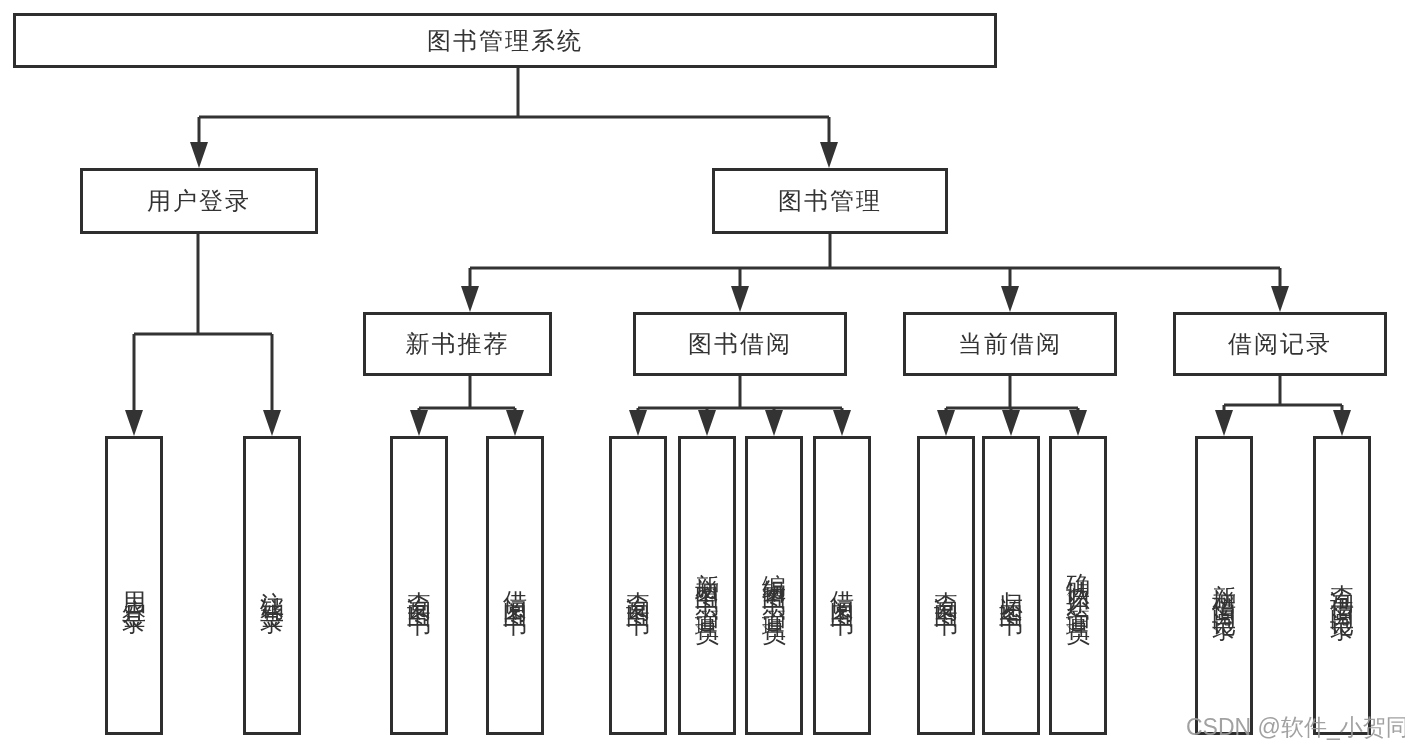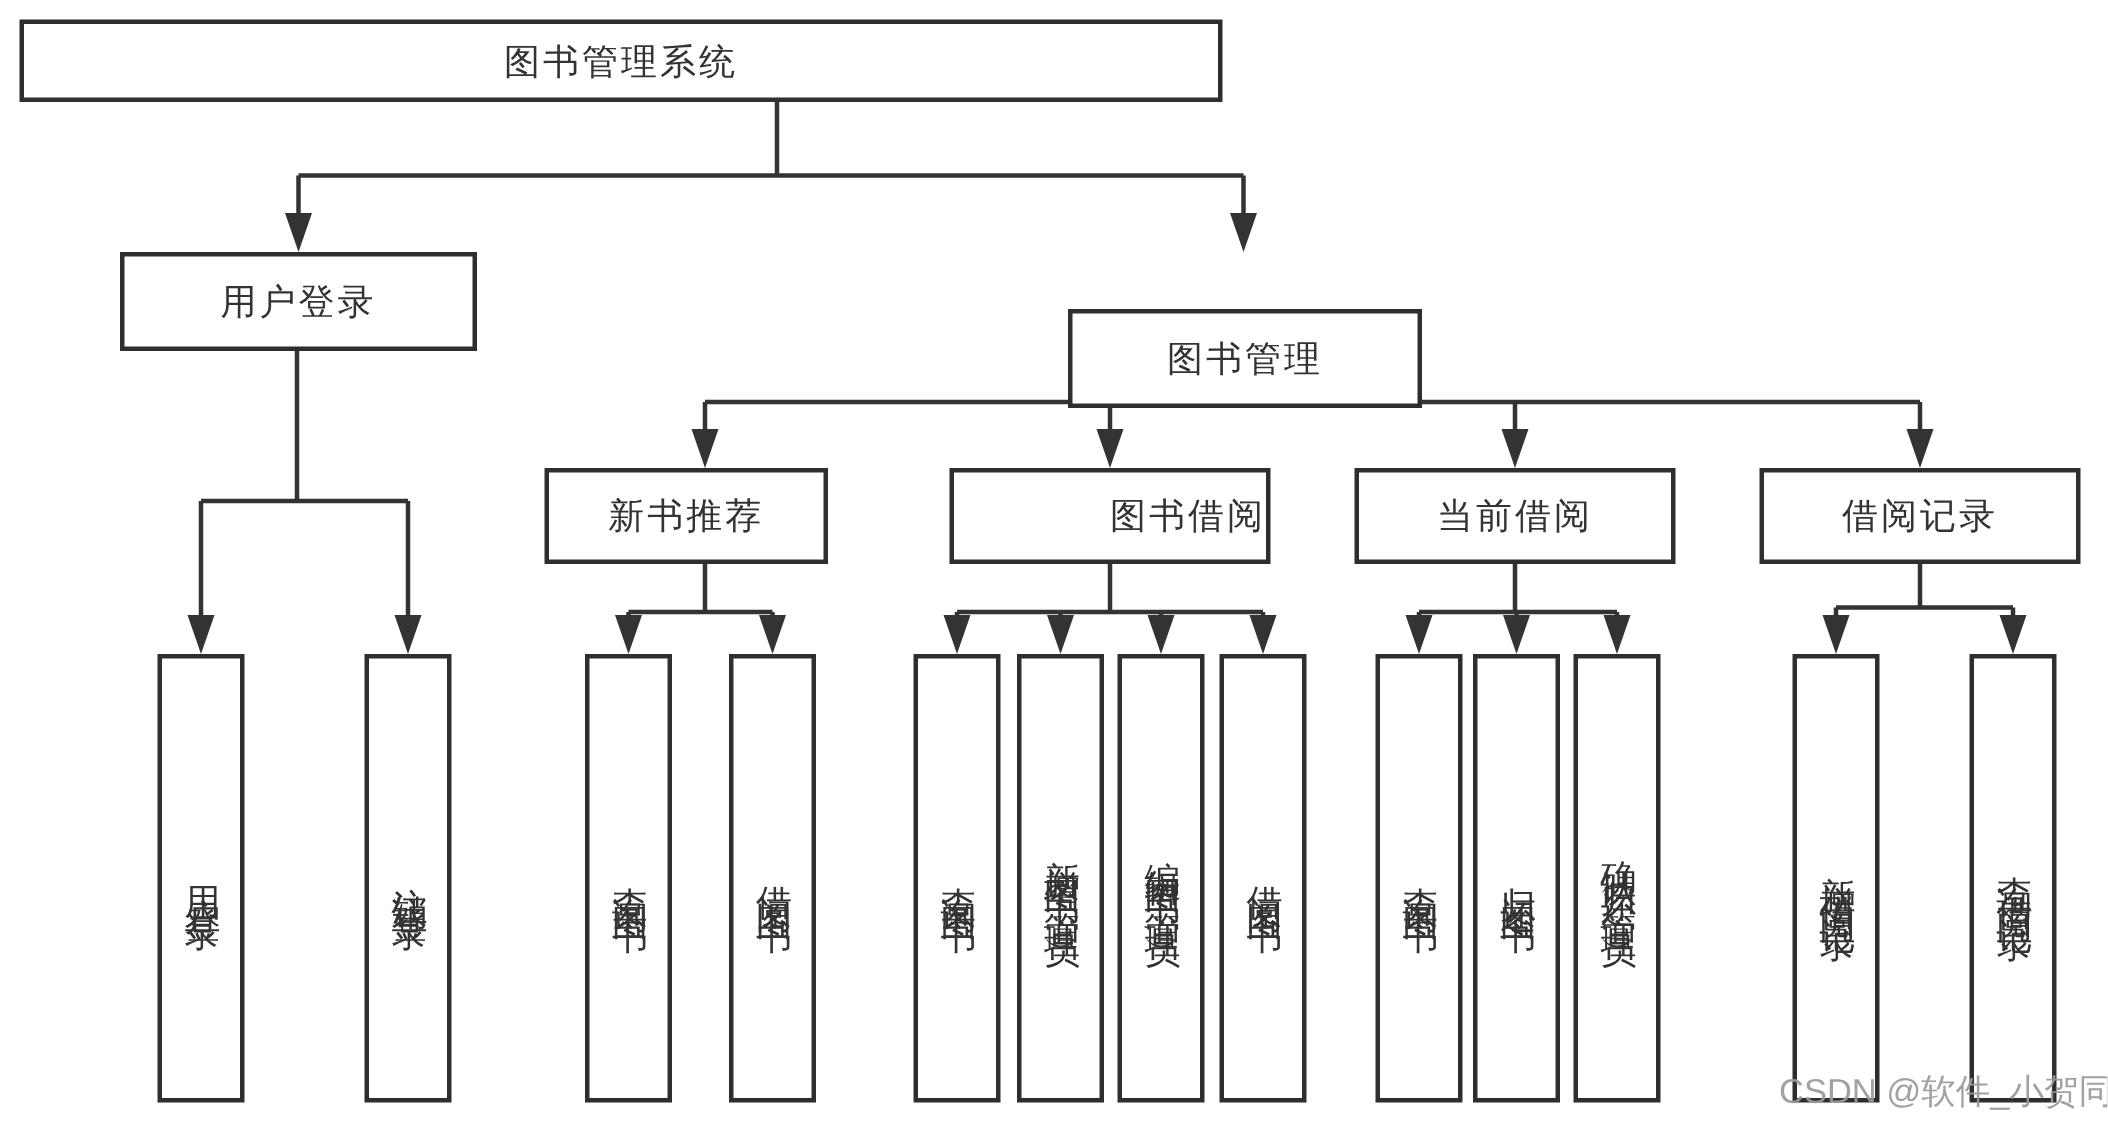--- a/index.html
+++ b/index.html
@@ -124,35 +124,35 @@
       <polygon points="765,410 783,410 774,436"></polygon>
       <polygon points="833,410 851,410 842,436"></polygon>
       <polygon points="937,410 955,410 946,436"></polygon>
       <polygon points="1002,410 1020,410 1011,436"></polygon>
       <polygon points="1069,410 1087,410 1078,436"></polygon>
       <polygon points="1215,410 1233,410 1224,436"></polygon>
       <polygon points="1333,410 1351,410 1342,436"></polygon>
     </g>
   </svg>
 
-  <div class="node" style="left:13px; top:13px; width:802px; height:55px;">
+  <div class="node" style="left:13px; top:13px; width:984px; height:55px;">
     <span class="lbl">图书管理系统</span>
   </div>
 
   <div class="node" style="left:80px; top:168px; width:238px; height:66px;">
     <span class="lbl">用户登录</span>
   </div>
-  <div class="node" style="left:712px; top:168px; width:236px; height:66px;margin-top:38px;">
+  <div class="node" style="left:712px; top:168px; width:236px; height:66px;">
     <span class="lbl">图书管理</span>
   </div>
 
   <div class="node" style="left:363px; top:312px; width:189px; height:64px;">
     <span class="lbl">新书推荐</span>
   </div>
-  <div class="node" style="left:633px; top:312px; width:214px; height:64px;justify-content:flex-end;">
+  <div class="node" style="left:633px; top:312px; width:214px; height:64px;">
     <span class="lbl">图书借阅</span>
   </div>
   <div class="node" style="left:903px; top:312px; width:214px; height:64px;justify-content:center;">
     <span class="lbl">当前借阅</span>
   </div>
   <div class="node" style="left:1173px; top:312px; width:214px; height:64px;">
     <span class="lbl">借阅记录</span>
   </div>
 
   <div class="node leaf" style="left:105px; top:436px; width:58px; height:299px;">

